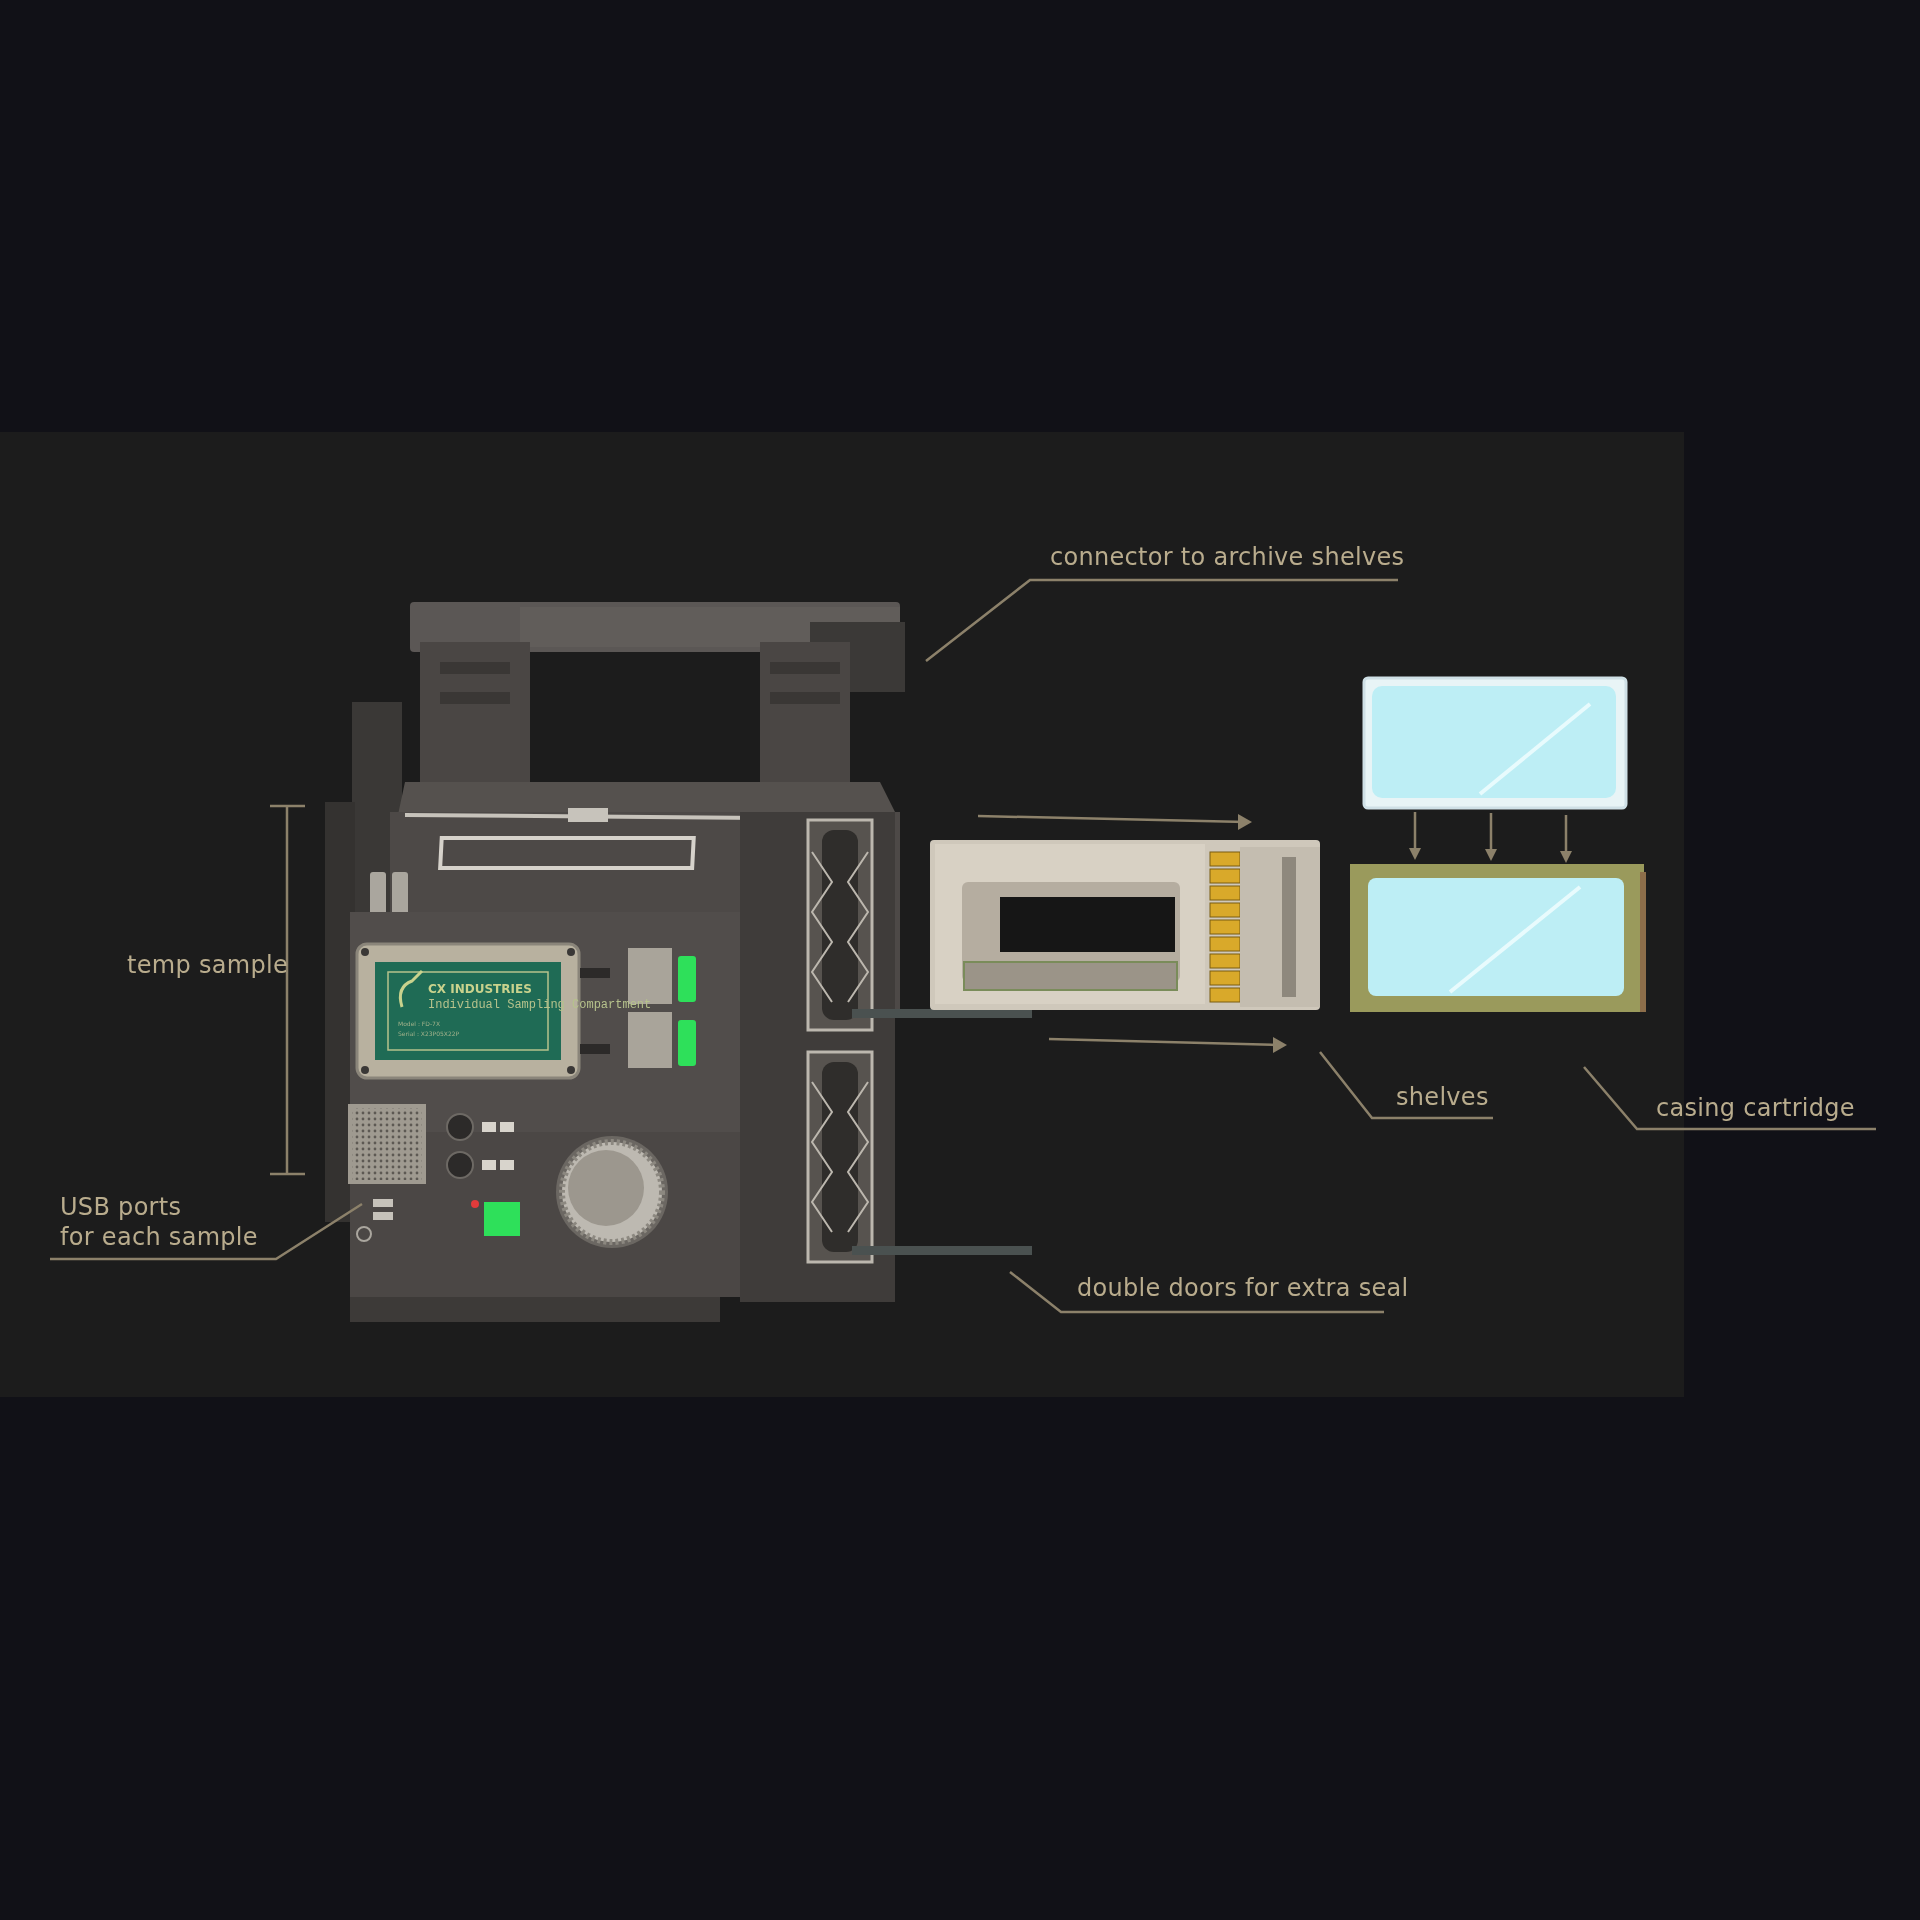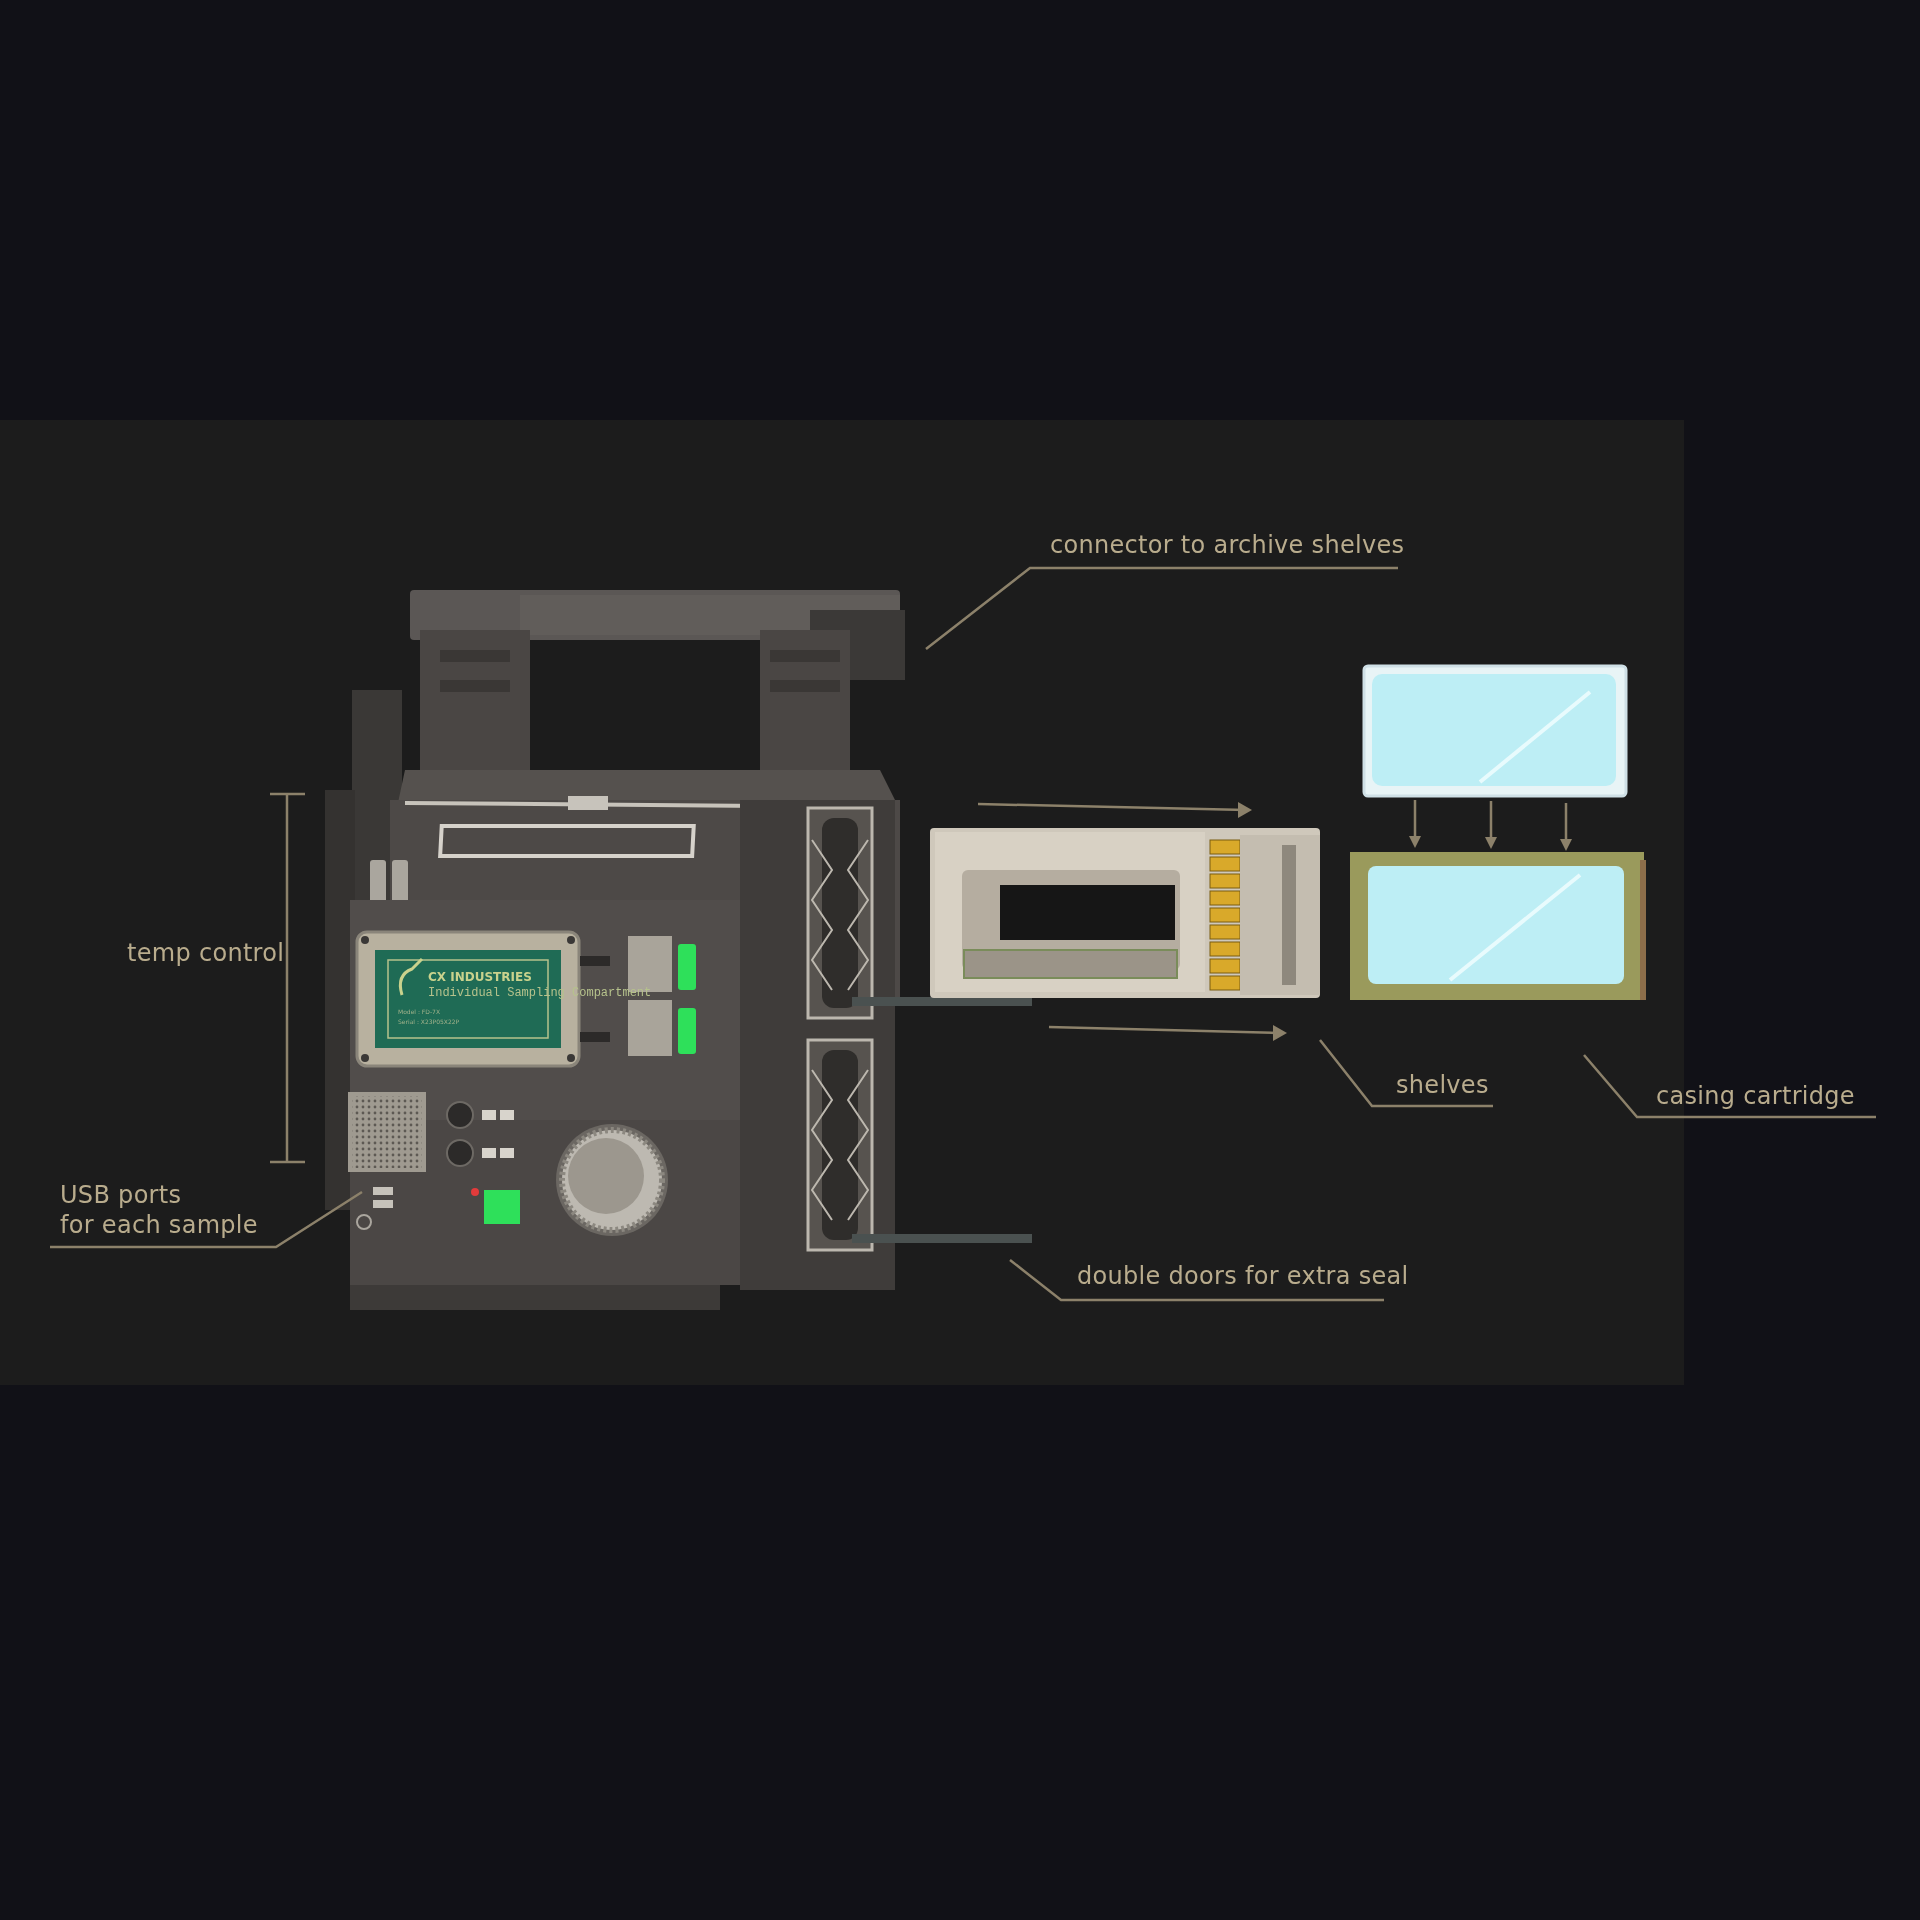--- a/index.html
+++ b/index.html
@@ -1,19 +1,19 @@
 <!DOCTYPE html>
 <html><head>
 <meta charset="utf-8">
 <style>
   * { box-sizing: border-box; margin: 0; padding: 0; }
   html, body { width: 1920px; height: 1920px; background: #111117; overflow: hidden; }
   body { position: relative; font-family: "DejaVu Sans", sans-serif; }
   #slide { position: absolute; left: 0; top: 420px; width: 1920px; height: 1080px; }
-  #panel { position: absolute; left: 0; top: 0; width: 1684px; height: 965px; background: #1c1c1c; }
+  #panel { position: absolute; left: 0; top: 12px; width: 1684px; height: 965px; background: #1c1c1c; }
   #footer { position: absolute; left: 0; top: 965px; width: 1920px; height: 115px; background: #1b1611; border-top: 3px solid #c9bc9a; }
   .label { position: absolute; color: #b9ac8d; font-size: 24px; letter-spacing: 0.3px; white-space: nowrap; line-height: 30px; }
   #title { position: absolute; left: 44px; top: 32px; color: #cdbf9b; font-family: "DejaVu Sans", sans-serif; font-weight: bold; font-style: italic; font-size: 34px; letter-spacing: -0.5px; }
   #logo { position: absolute; left: 1585px; top: 22px; color: #d6caa6; font-family: "DejaVu Serif", serif; font-size: 52px; letter-spacing: -2px; transform: scaleX(0.9); transform-origin: left; }
   #logo .slash { position: absolute; left: 143px; top: -6px; width: 2px; height: 76px; background: #d6caa6; transform: rotate(18deg); }
   svg.overlay { position: absolute; left: 0; top: 0; }
 </style>
 </head>
 <body>
 
@@ -174,21 +174,21 @@
       <g fill="#8c816a">
         <polygon points="1252,390 1238,382 1238,398"></polygon>
         <polygon points="1287,613 1273,605 1273,621"></polygon>
         <polygon points="1415,428 1409,416 1421,416"></polygon>
         <polygon points="1491,429 1485,417 1497,417"></polygon>
         <polygon points="1566,431 1560,419 1572,419"></polygon>
       </g>
     </svg>
 
     <div class="label" style="left:1050px; top:110px;">connector to archive shelves</div>
-    <div class="label" style="left:127px; top:518px;">temp control</div>
+    <div class="label" style="left:127px; top:518px;">temp sample</div>
     <div class="label" style="left:60px; top:760px;">USB ports</div>
     <div class="label" style="left:60px; top:790px;">for each sample</div>
     <div class="label" style="left:1396px; top:650px;">shelves</div>
     <div class="label" style="left:1656px; top:661px;">casing cartridge</div>
     <div class="label" style="left:1077px; top:841px;">double doors for extra seal</div>
 
     <div style="position:absolute; left:428px; top:550px; color:#c9d28d; font-size:12px; font-weight:bold; white-space:nowrap;">CX INDUSTRIES</div>
     <div style="position:absolute; left:428px; top:566px; color:#b6c28c; font-size:12px; white-space:nowrap;font-family:Liberation Mono, monospace;">Individual Sampling Compartment</div>
     <div style="position:absolute; left:398px; top:588px; color:#9fb08a; font-size:6px; white-space:nowrap;">Model : FD-7X</div>
     <div style="position:absolute; left:398px; top:598px; color:#9fb08a; font-size:6px; white-space:nowrap;">Serial : X23P05X22P</div>

